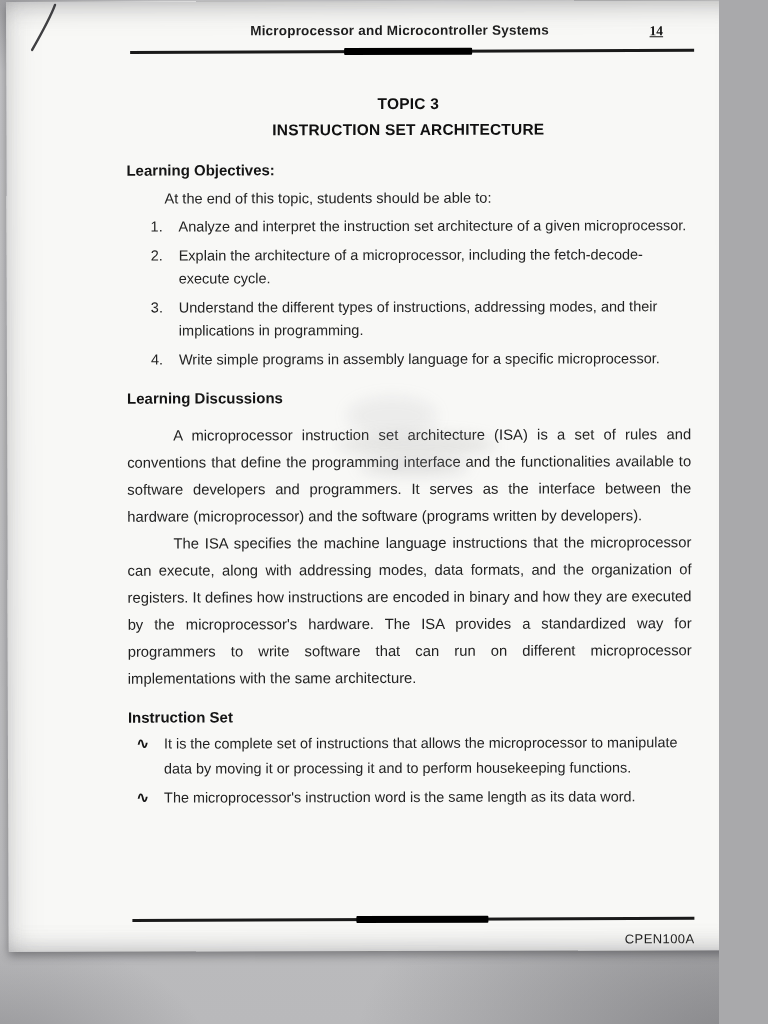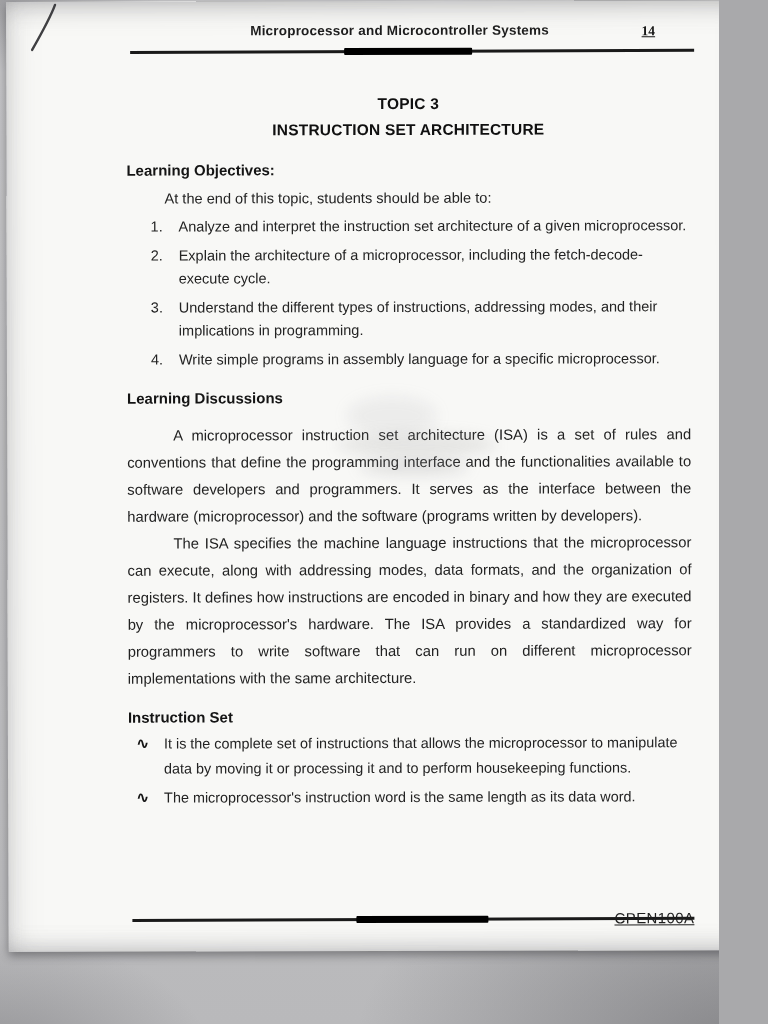--- a/index.html
+++ b/index.html
@@ -25,21 +25,21 @@
     font-family:"Liberation Sans","DejaVu Sans",sans-serif;
   }
   .pen-mark{position:absolute;left:12px;top:0;}
   .smudge{position:absolute;border-radius:50%;filter:blur(7px);background:rgba(142,142,146,.18);}
   .smudge.s1{left:330px;top:432px;width:160px;height:24px;}
   .smudge.s2{left:352px;top:458px;width:110px;height:16px;background:rgba(142,142,146,.22);}
   .smudge.s3{left:340px;top:395px;width:90px;height:40px;background:rgba(150,150,154,.12);}
 
   .header{position:relative;margin:22px 95px 0 130px;height:18px;}
   .header-title{display:block;text-align:center;font-size:13.5px;font-weight:600;letter-spacing:.2px;color:#1d1d1d;}
-  .page-number{position:absolute;right:8px;top:1px;font-family:"Liberation Serif","DejaVu Serif",serif;font-weight:700;font-size:13.5px;color:#161616;text-decoration:underline;}
+  .page-number{position:absolute;right:0;top:1px;font-family:"Liberation Serif","DejaVu Serif",serif;font-weight:700;font-size:13.5px;color:#161616;text-decoration:underline;}
 
   .rule{position:relative;height:7px;}
   .rule .base{position:absolute;left:0;right:0;top:2px;height:2.5px;background:#1a1a1a;transform:rotate(-.08deg);}
   .rule .rule-thick{position:absolute;top:0;height:6.5px;background:#000;border-radius:1px;}
   .top-rule{margin:7px 64px 0 124px;}
   .top-rule .rule-thick{left:214px;width:128px;}
   .bottom-rule{position:absolute;left:124px;right:66px;bottom:28px;}
   .bottom-rule .rule-thick{left:224px;width:132px;}
 
   .content{padding:0 68px 0 120px;}
@@ -54,21 +54,21 @@
   .objectives li{position:relative;padding-left:52px;margin-bottom:6px;font-size:14.5px;line-height:23px;max-width:548px;color:#232323;}
   .objectives .num{position:absolute;left:24px;top:0;}
 
   .para{margin:0;font-size:14.8px;line-height:27px;text-align:justify;text-indent:46px;color:#222;}
   .para.first{margin-top:16px;}
 
   .bullets{margin-top:6px;}
   .bullet{position:relative;padding-left:36px;margin-bottom:4px;font-size:14.4px;line-height:25px;color:#232323;}
   .bullet-icon{position:absolute;left:8px;top:-1px;font-weight:700;font-style:italic;font-size:16px;color:#141414;}
 
-  .footer-code{position:absolute;right:66px;bottom:24px;font-size:15px;letter-spacing:.4px;color:#1e1e1e;text-decoration:underline;}
+  .footer-code{position:absolute;right:66px;bottom:4px;font-size:13px;letter-spacing:.4px;color:#1e1e1e;}
 </style>
 </head>
 <body>
 
 <div class="scan">
   <div class="page">
 
     <svg class="pen-mark" width="60" height="60">
       <path d="M37,3 C33,14 22,34 14,48" stroke="#3f3f42" stroke-width="2.4" fill="none" stroke-linecap="round"></path>
     </svg>

